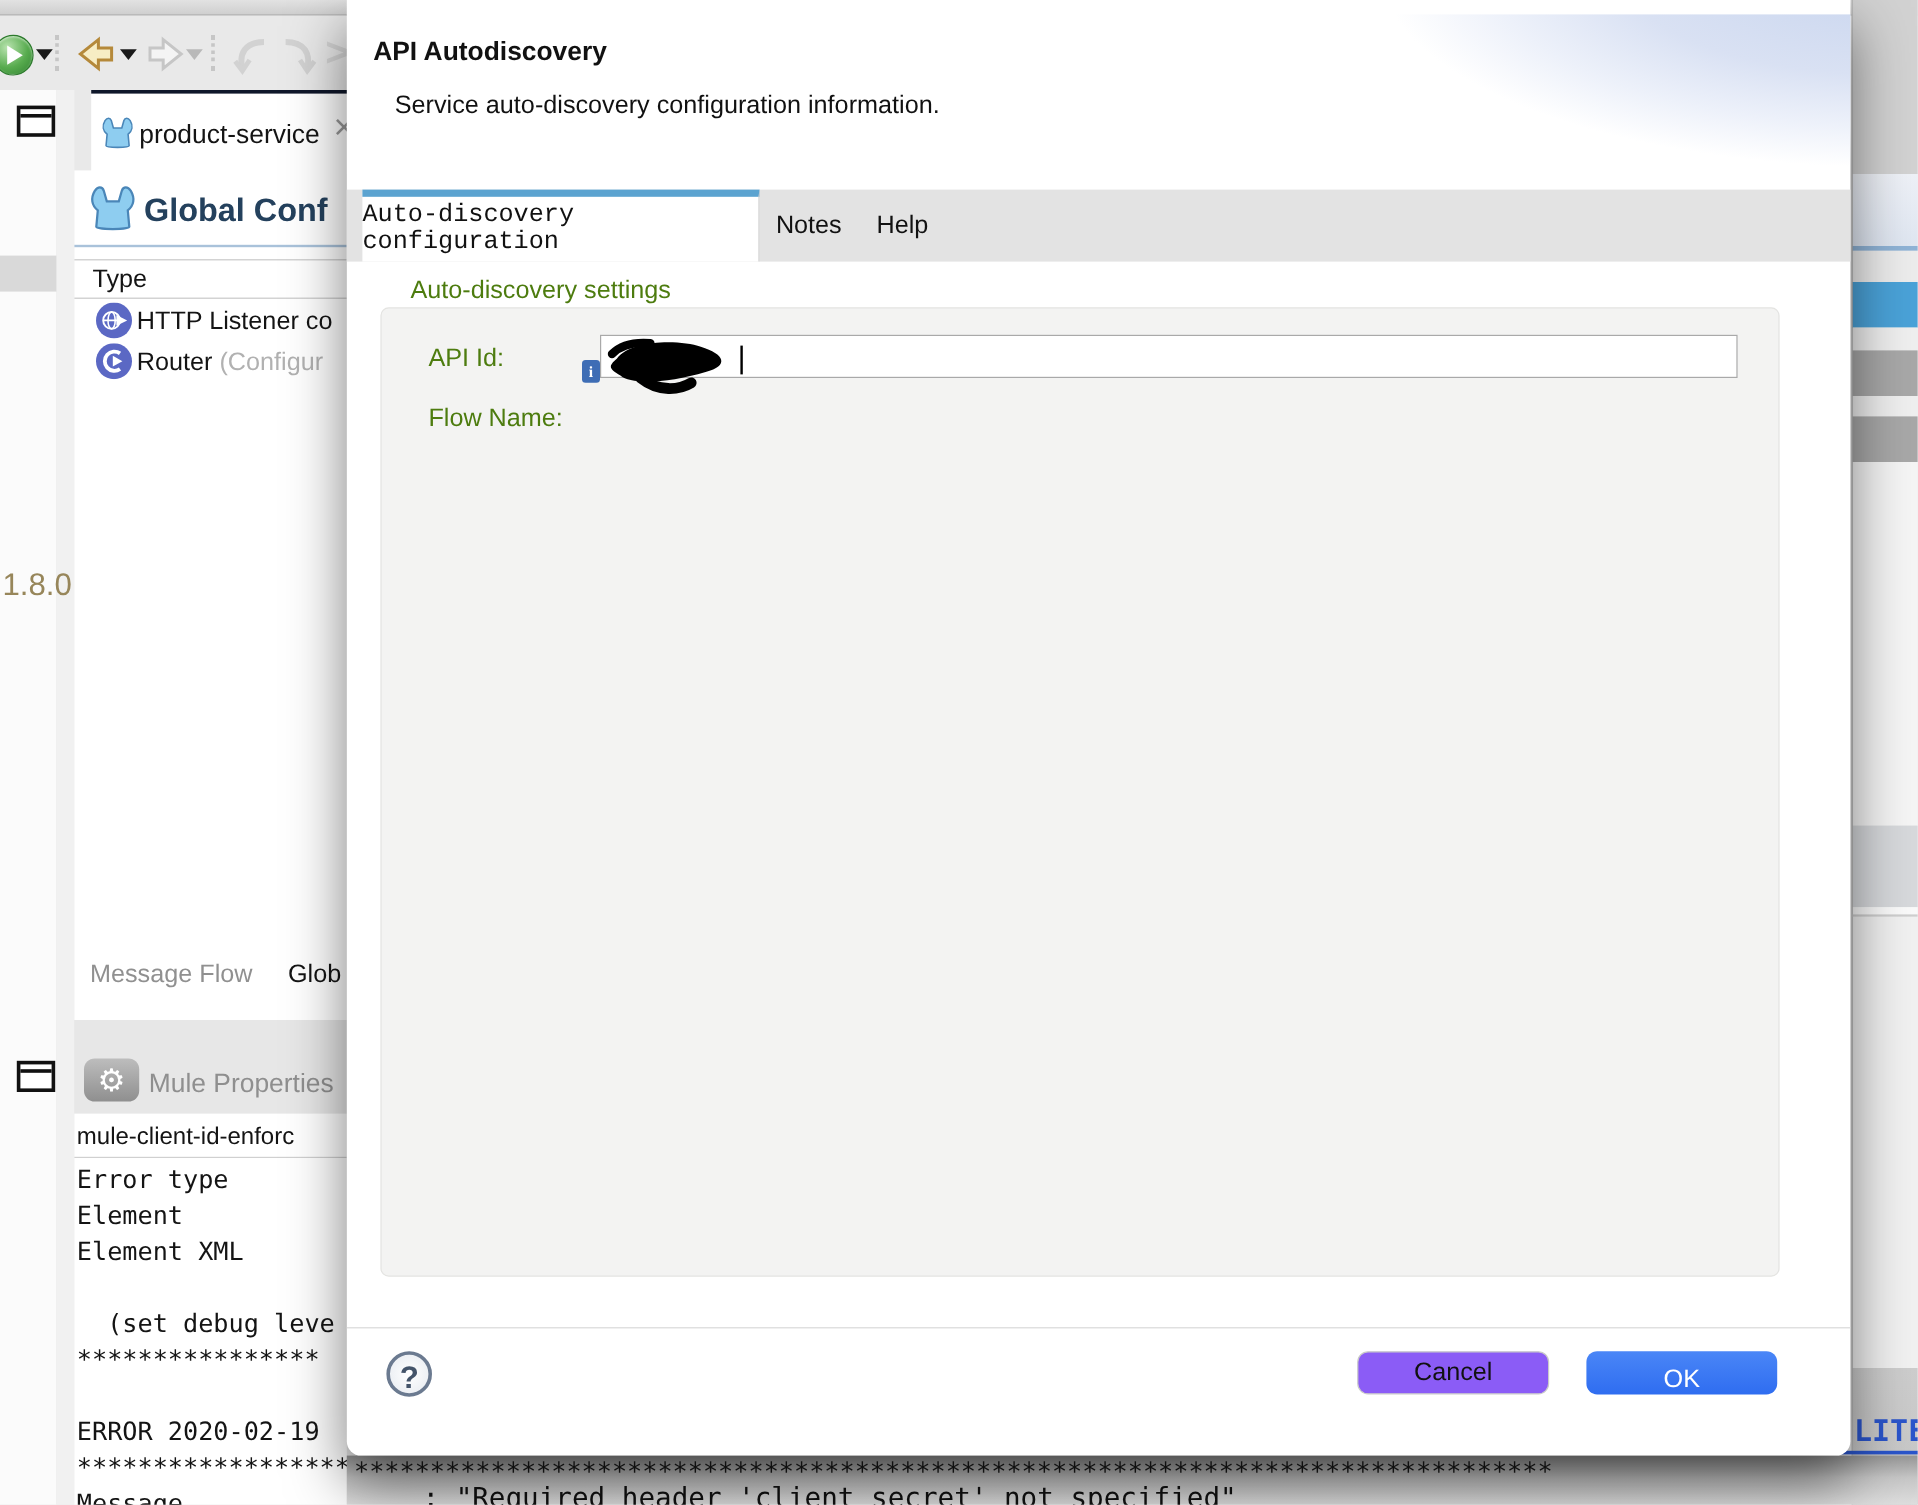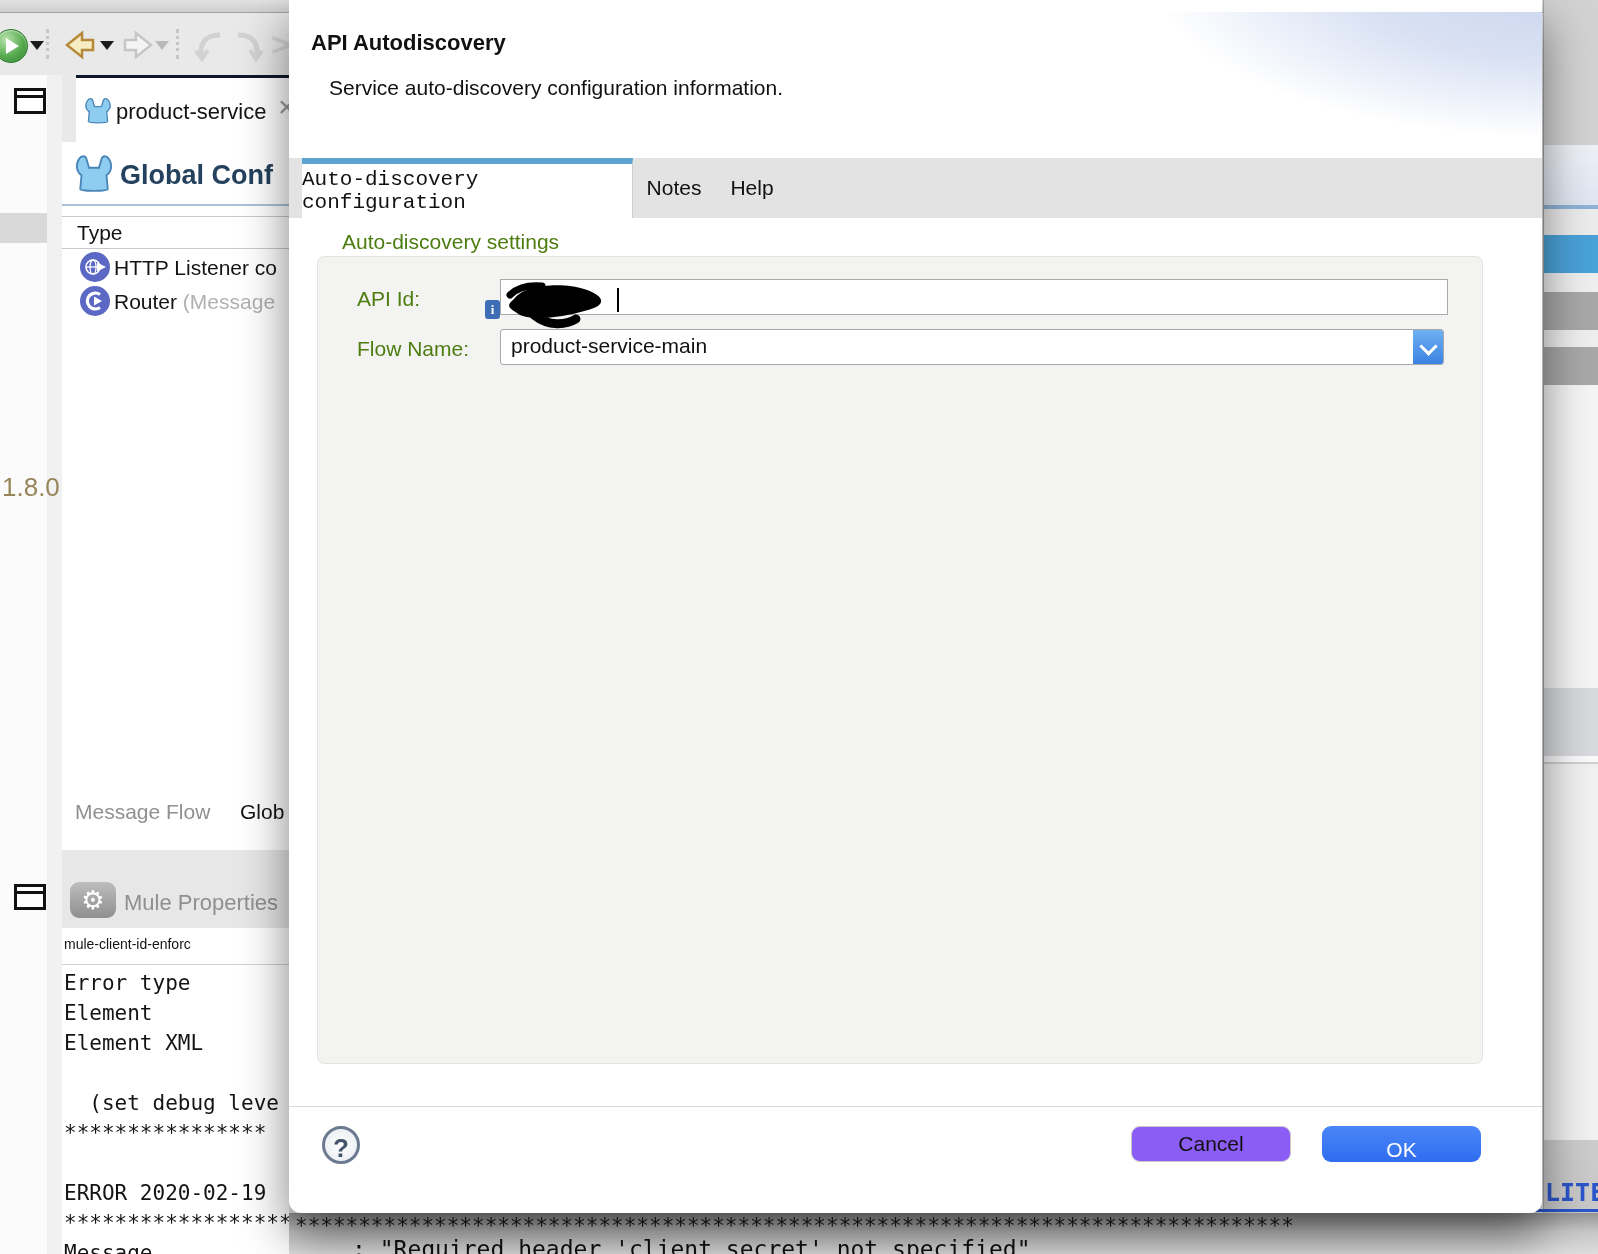--- a/index.html
+++ b/index.html
@@ -165,35 +165,35 @@
       </svg>
       <span class="abs panel-label" style="left:34px;top:4px;white-space:nowrap;">HTTP Listener co</span>
     </div>
 
     <div class="abs" style="left:18px;top:144px;">
       <svg class="abs" width="30" height="30" viewBox="0 0 30 30">
         <circle cx="15" cy="15" r="15" fill="#5b68c4"></circle>
         <path d="M20 8.5 A8 8 0 1 0 20 21.5" fill="none" stroke="#fff" stroke-width="3.2"></path>
         <polygon points="14,10.5 22,15 14,19.5" fill="#fff"></polygon>
       </svg>
-      <span class="abs panel-label" style="left:34px;top:4px;white-space:nowrap;"><span>Router</span><span class="gray-txt"> (Message</span></span>
+      <span class="abs panel-label" style="left:34px;top:4px;white-space:nowrap;"><span>Router</span><span class="gray-txt"> (Configur</span></span>
     </div>
 
     <span class="abs" style="left:13px;top:658px;font-size:21px;color:#909090;">Message Flow</span>
     <span class="abs" style="left:178px;top:658px;font-size:21px;color:#141414;text-align:right;">Glob</span>
   </div>
 
   <div class="abs props-bar">
     <div class="abs gear-badge" style="left:8px;top:32px;">
       <span>⚙</span>
     </div>
     <span class="abs" style="left:62px;top:40px;font-size:22px;color:#8f8f8f;">Mule Properties</span>
   </div>
   <div class="abs props-body"></div>
-  <span class="abs" style="left:64px;top:936px;font-size:14px;color:#141414;white-space:nowrap;">mule-client-id-enforc</span>
+  <span class="abs" style="left:64px;top:936px;font-size:20px;color:#141414;white-space:nowrap;">mule-client-id-enforc</span>
   <div class="abs hline" style="left:62px;top:964px;width:227px;border-color:#d0d0d0;"></div>
   <div class="console-line" style="top:968px;">Error type</div>
   <div class="console-line" style="top:998px;">Element</div>
   <div class="console-line" style="top:1028px;">Element XML</div>
   <div class="console-line" style="top:1058px;"></div>
   <div class="console-line" style="top:1088px;">  (set debug leve</div>
   <div class="console-line" style="top:1118px;">****************</div>
   <div class="console-line" style="top:1148px;"></div>
   <div class="console-line" style="top:1178px;">ERROR 2020-02-19</div>
   <div class="console-line" style="top:1208px;">*******************</div>
@@ -252,24 +252,20 @@
     <input class="txt-input" type="text" value="" style="">
 
     <svg class="abs" style="left:215px;top:281px;z-index:4;" width="120" height="50" viewBox="0 0 120 50">
       <path d="M10 18 C22 2 62 2 80 8 C100 14 104 24 84 29 C54 38 22 40 13 32 C3 26 3 24 10 18 Z" fill="#000"></path>
       <path d="M30 34 C45 46 62 44 72 38" stroke="#000" stroke-width="9" fill="none" stroke-linecap="round"></path>
       <path d="M6 14 C14 6 26 4 38 5" stroke="#000" stroke-width="7" fill="none" stroke-linecap="round"></path>
     </svg>
     <div class="abs caret"></div>
 
     <div class="abs fld-label" style="left:68px;top:337px;">Flow Name:</div>
-    <div class="abs combo">
-      <span class="combo-text">product-service-main</span>
-      <span class="combo-btn"></span>
-    </div>
 
     <div class="abs footer-sep"></div>
     <div class="abs help-circle">
       <span>?</span>
     </div>
     <div class="btn btn-cancel">
       <span>Cancel</span>
     </div>
     <div class="btn btn-ok">
       <span>OK</span>

